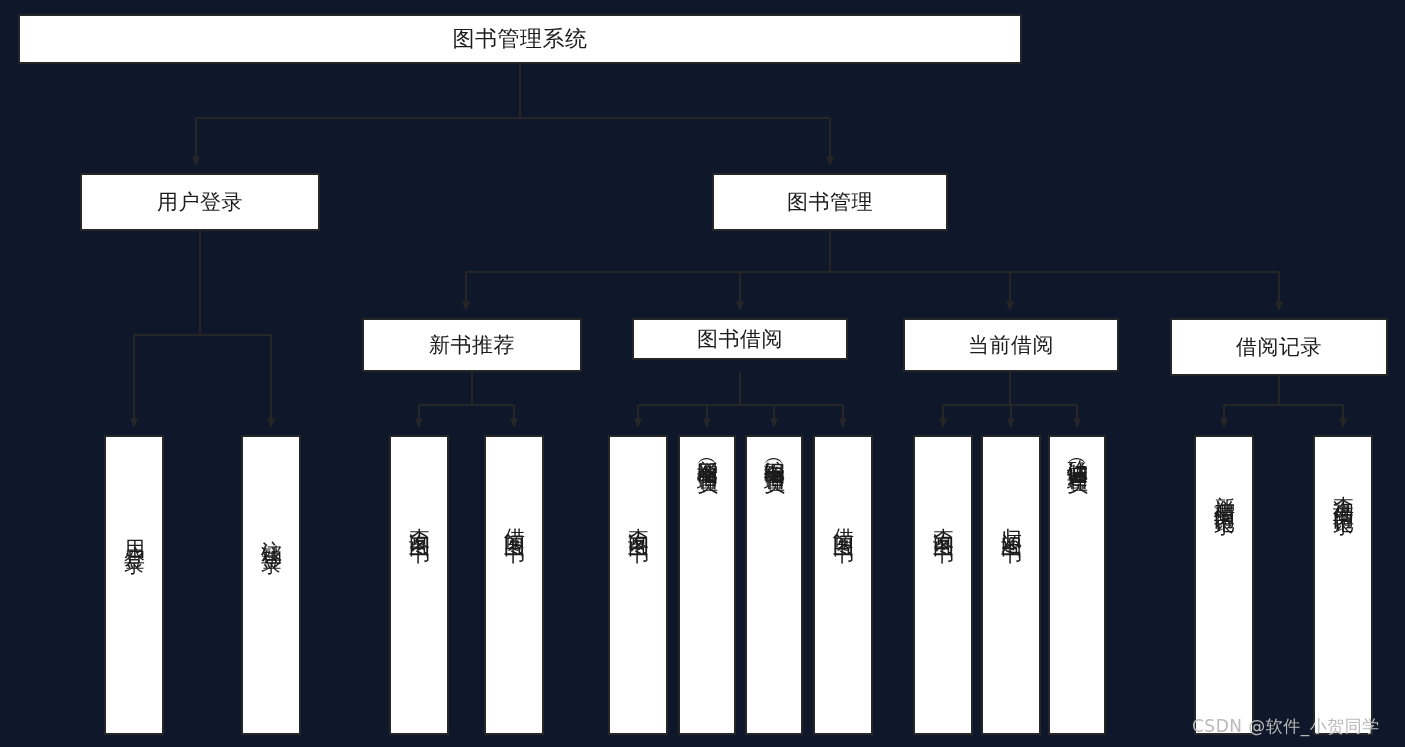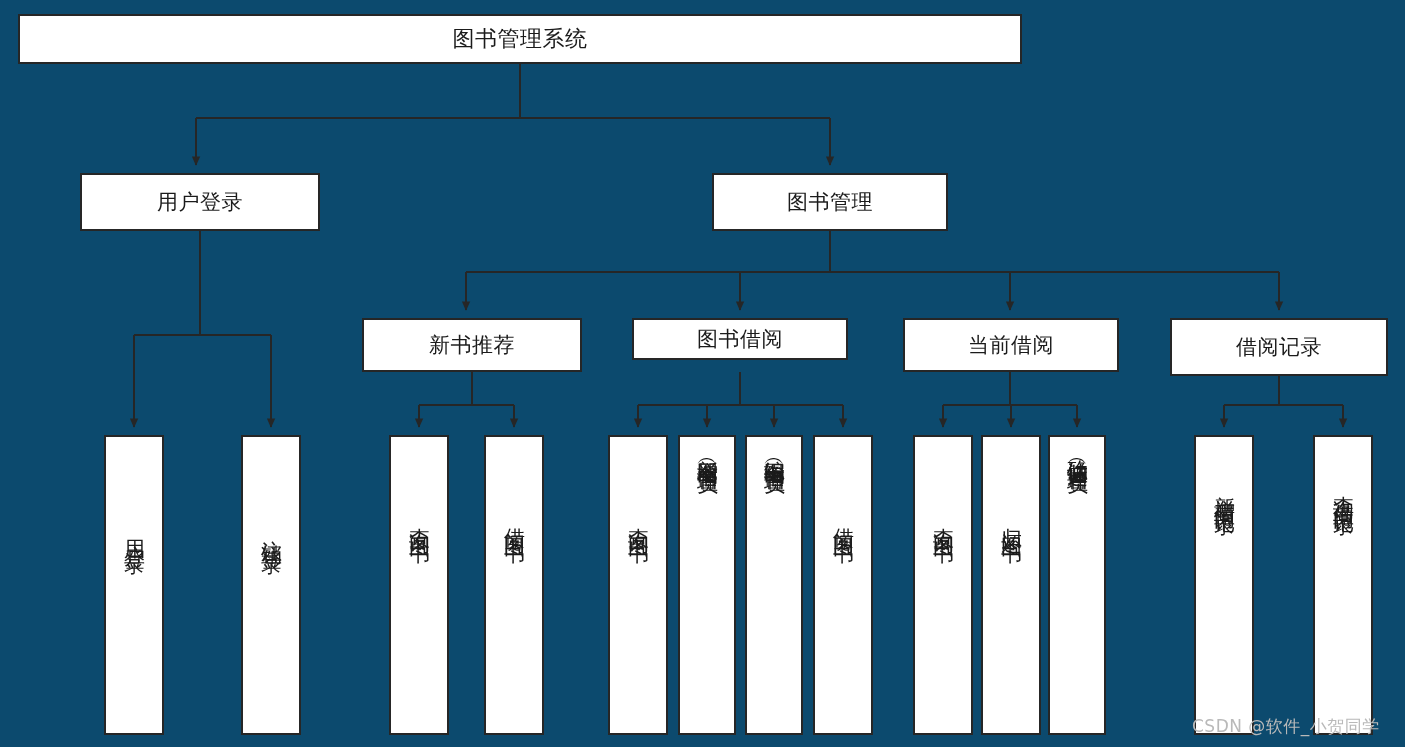--- a/index.html
+++ b/index.html
@@ -7,21 +7,21 @@
     padding: 0;
     background: #ffffff;
   }
   body {
     font-family: "DejaVu Sans", "Liberation Sans", sans-serif;
   }
   #canvas {
     position: relative;
     width: 1405px;
     height: 747px;
-    background: #0c4a6e;
+    background: #0f172a;
     overflow: hidden;
   }
   svg.wires {
     position: absolute;
     left: 0;
     top: 0;
     width: 1405px;
     height: 747px;
     pointer-events: none;
   }

